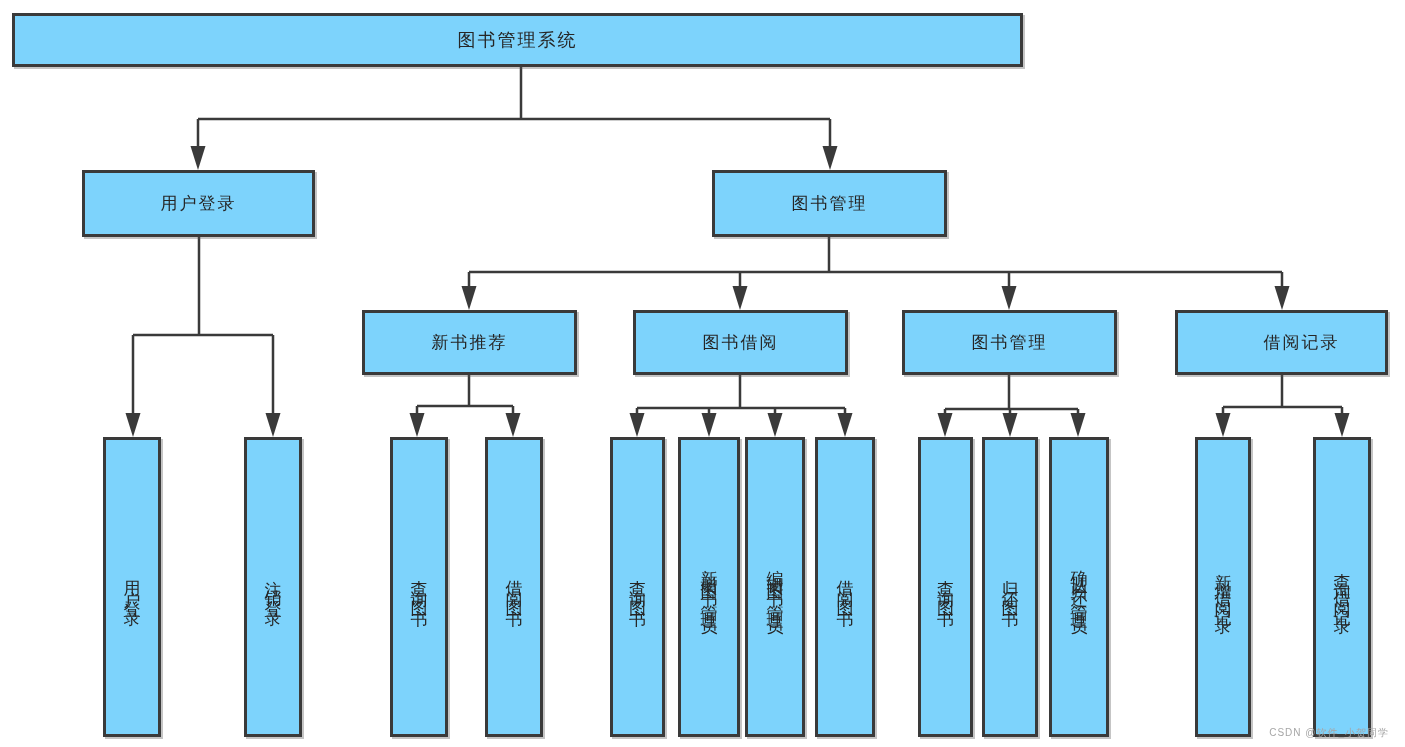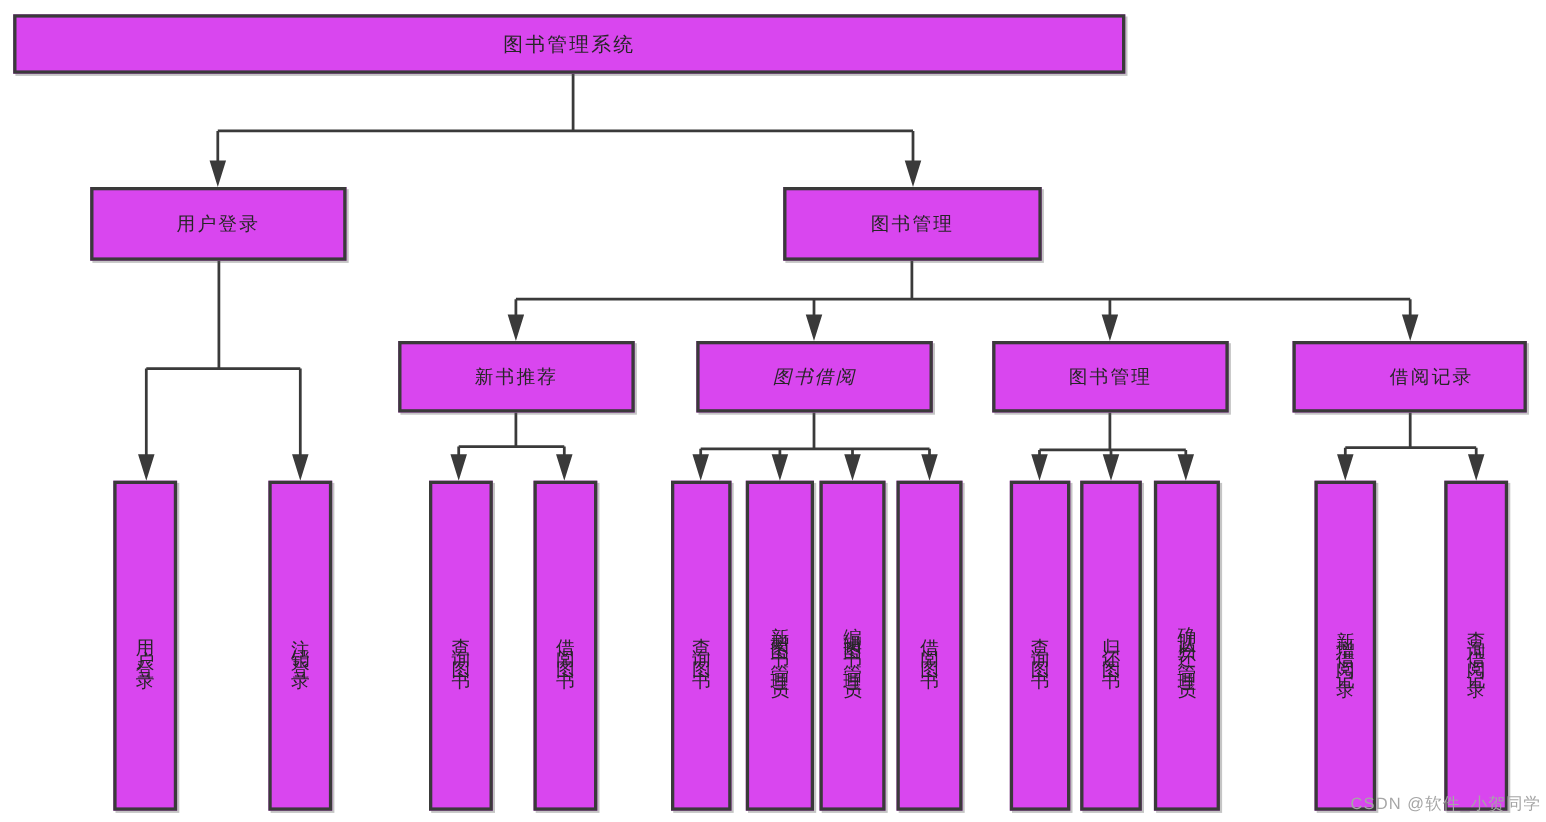--- a/index.html
+++ b/index.html
@@ -2,32 +2,32 @@
 <html><head>
 <meta charset="utf-8">
 <style>
   html,body{margin:0;padding:0;background:#ffffff;}
   #canvas{
     position:relative;width:1405px;height:747px;background:#ffffff;overflow:hidden;
     font-family:"Liberation Sans","DejaVu Sans",sans-serif;color:#262626;
   }
   #wires{position:absolute;left:0;top:0;width:1405px;height:747px;}
   .node{
-    position:absolute;box-sizing:border-box;background:#d946ef;
+    position:absolute;box-sizing:border-box;background:#7dd3fc;
     border:3px solid #3a3a3a;box-shadow:2px 2px 0 rgba(90,90,90,.35);
     display:flex;align-items:center;justify-content:center;
   }
   .hnode{font-size:17px;letter-spacing:2px;white-space:nowrap;}
   .root{font-size:18px;letter-spacing:2px;}
   .vnode{
     writing-mode:vertical-rl;text-orientation:mixed;
     font-size:17px;letter-spacing:10px;line-height:1;
   }
   #watermark{
-    position:absolute;right:4px;bottom:7px;font-size:15px;letter-spacing:1px;
+    position:absolute;right:16px;bottom:7px;font-size:10px;letter-spacing:1px;
     color:#a6a6a6;white-space:nowrap;
   }
 </style>
 </head>
 <body>
 
 <div id="canvas">
 
   <svg id="wires" viewBox="0 0 1405 747" xmlns="http://www.w3.org/2000/svg" aria-hidden="true">
     <path fill="none" stroke="#3a3a3a" stroke-width="2.5" d="M521 67 V119 M198 119 H830 M198 119 V150 M830 119 V150
@@ -57,21 +57,21 @@
              M1215.5 413 L1230.5 413 L1223 437 Z
              M1334.5 413 L1349.5 413 L1342 437 Z"></path>
   </svg>
 
   <div class="node hnode root" style="left:12px;top:13px;width:1011px;height:54px;">图书管理系统</div>
 
   <div class="node hnode" style="left:82px;top:170px;width:233px;height:67px;">用户登录</div>
   <div class="node hnode" style="left:362px;top:310px;width:215px;height:65px;">新书推荐</div>
 
   <div class="node hnode" style="left:712px;top:170px;width:235px;height:67px;">图书管理</div>
-  <div class="node hnode" style="left:633px;top:310px;width:215px;height:65px;font-style:italic;">图书借阅</div>
+  <div class="node hnode" style="left:633px;top:310px;width:215px;height:65px;">图书借阅</div>
   <div class="node hnode" style="left:902px;top:310px;width:215px;height:65px;">图书管理</div>
   <div class="node hnode" style="left:1175px;top:310px;width:213px;height:65px;padding-left:40px;">借阅记录</div>
 
   <div class="node vnode" style="left:103px;top:437px;width:58px;height:300px;">用户登录</div>
   <div class="node vnode" style="left:244px;top:437px;width:58px;height:300px;">注销登录</div>
 
   <div class="node vnode" style="left:390px;top:437px;width:58px;height:300px;">查询图书</div>
   <div class="node vnode" style="left:485px;top:437px;width:58px;height:300px;">借阅图书</div>
 
   <div class="node vnode" style="left:610px;top:437px;width:55px;height:300px;">查询图书</div>

